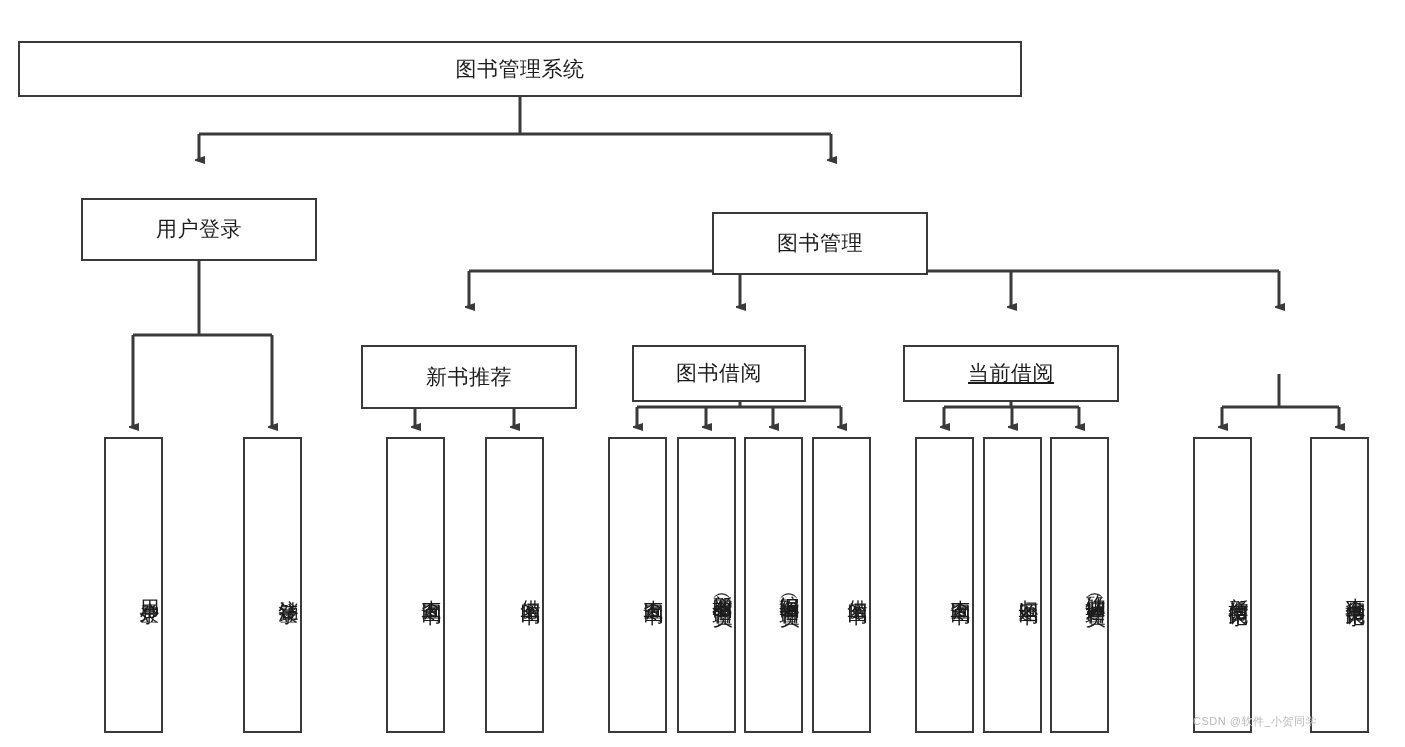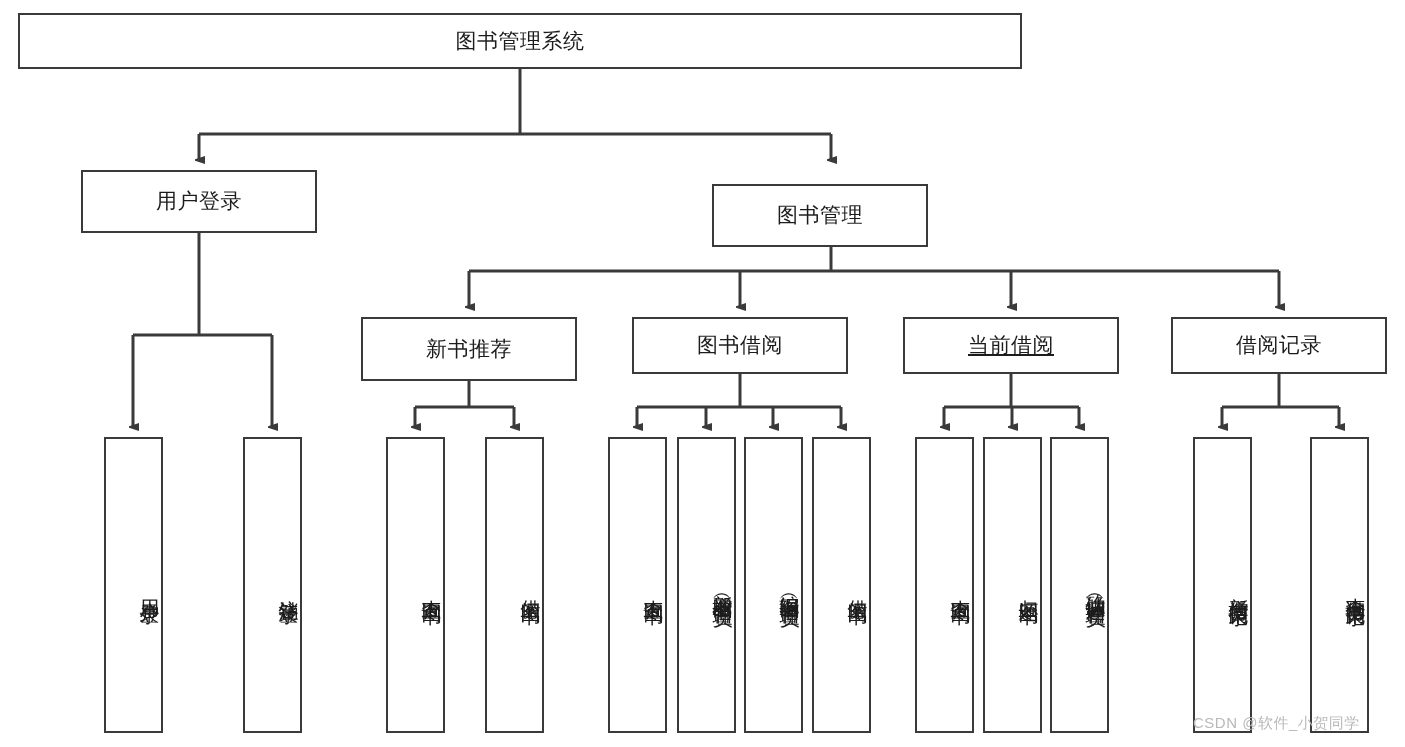--- a/index.html
+++ b/index.html
@@ -33,40 +33,41 @@
     display: flex;
     align-items: center;
     justify-content: center;
     color: #1c1c1c;
     line-height: 1.18;
     text-align: center;
   }
   .node.horiz {
     font-size: 21px;
     letter-spacing: 0.5px;
+    margin-top: 28px;
   }
   .node.vert {
     writing-mode: vertical-rl;
     text-orientation: upright;
     font-size: 20px;
     letter-spacing: 2px;
     padding-top: 6px;
     align-items: flex-start;
     justify-content: center;
   }
   .node.vert.top-align {
     align-items: flex-start;
   }
   .node-label {
     display: block;
     white-space: pre-line;
   }
   .watermark {
     position: absolute;
-    font-size: 15px;
+    font-size: 11px;
     color: #b9b9b9;
     white-space: nowrap;
     letter-spacing: 0.5px;
   }
 </style>
 </head>
 <body>
 
 <div id="canvas">
 
@@ -127,28 +128,25 @@
   <div class="node horiz" style="left:81px; top:170px; width:236px; height:63px;">
     <span class="node-label">用户登录</span>
   </div>
   <div class="node horiz" style="left:712px; top:184px; width:216px; height:63px;">
     <span class="node-label">图书管理</span>
   </div>
 
   <div class="node horiz" style="left:361px; top:317px; width:216px; height:64px;">
     <span class="node-label">新书推荐</span>
   </div>
-  <div class="node horiz" style="left:632px; top:317px; width:216px; height:57px;">
+  <div class="node horiz" style="left:632px; top:317px; width:174px; height:57px;">
     <span class="node-label">图书借阅</span>
   </div>
   <div class="node horiz" style="left:903px; top:317px; width:216px; height:57px;text-decoration:underline;">
     <span class="node-label">当前借阅</span>
-  </div>
-  <div class="node horiz" style="left:1171px; top:317px; width:216px; height:57px;">
-    <span class="node-label">借阅记录</span>
   </div>
 
   <div class="node vert" style="left:104px; top:437px; width:59px; height:296px;">
     <span class="node-label">用户登录</span>
   </div>
   <div class="node vert" style="left:243px; top:437px; width:59px; height:296px;">
     <span class="node-label">注销登录</span>
   </div>
   <div class="node vert" style="left:386px; top:437px; width:59px; height:296px;">
     <span class="node-label">查询图书</span>

